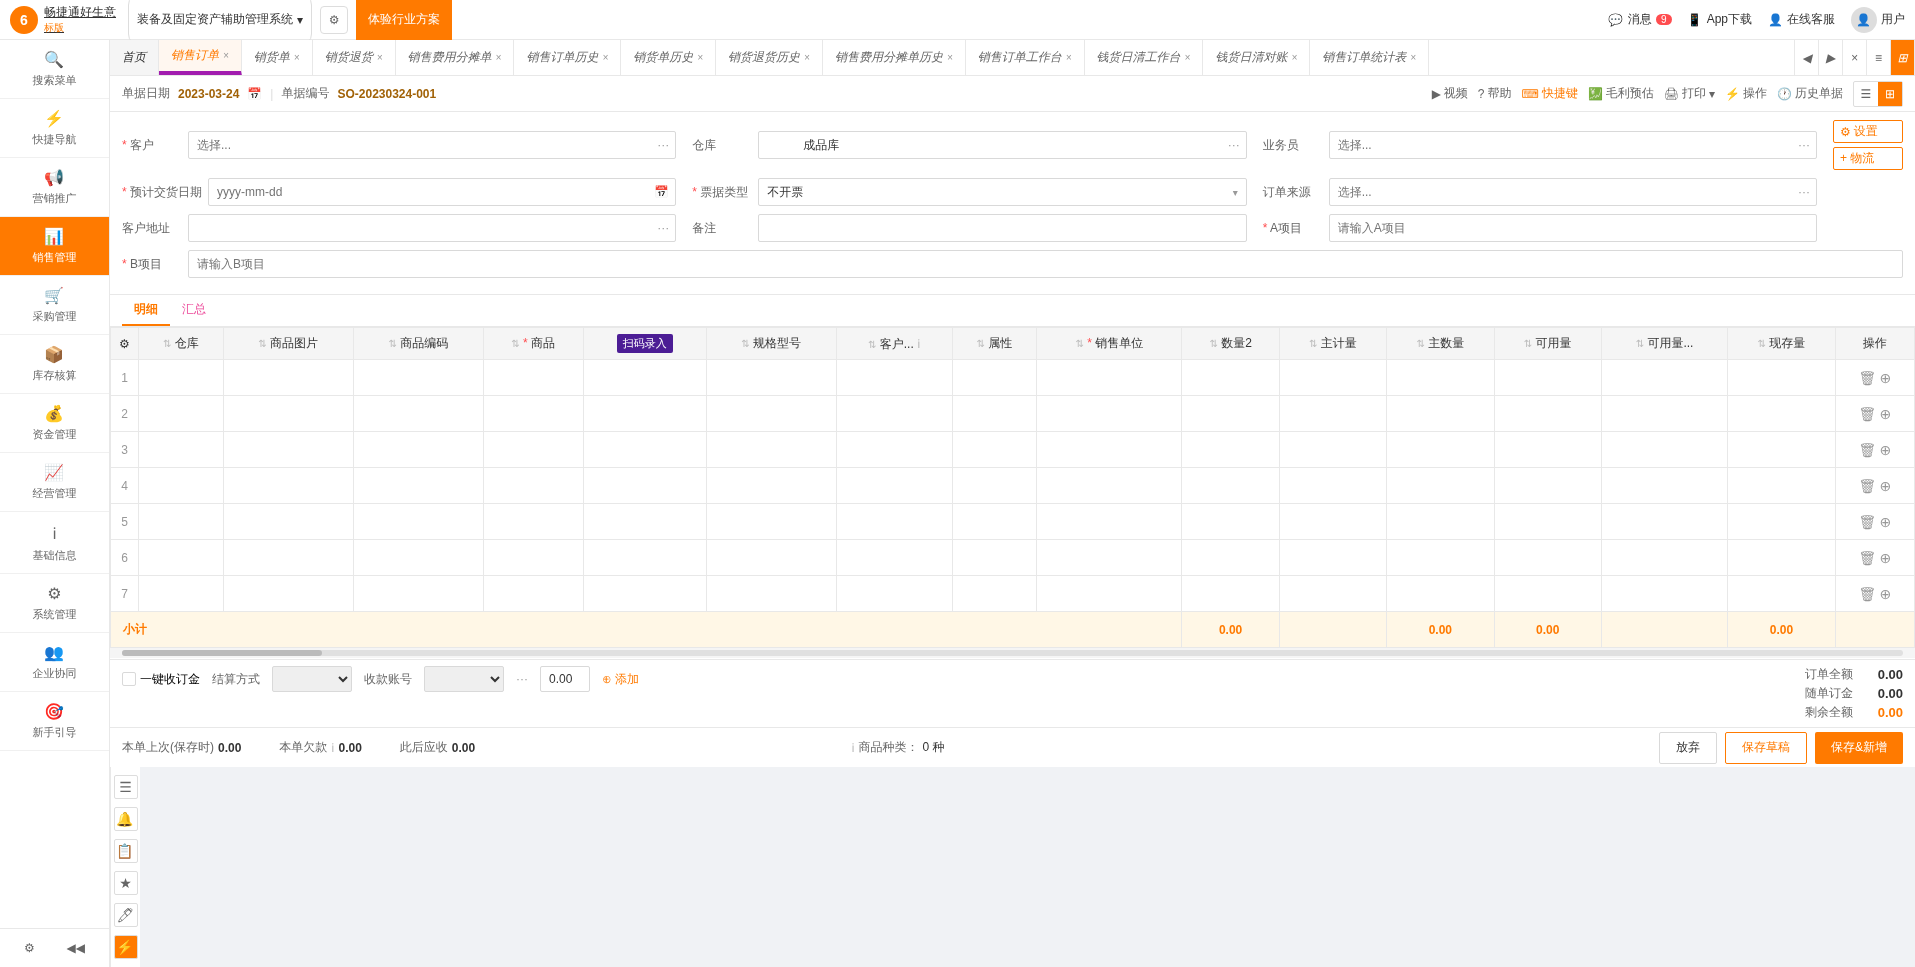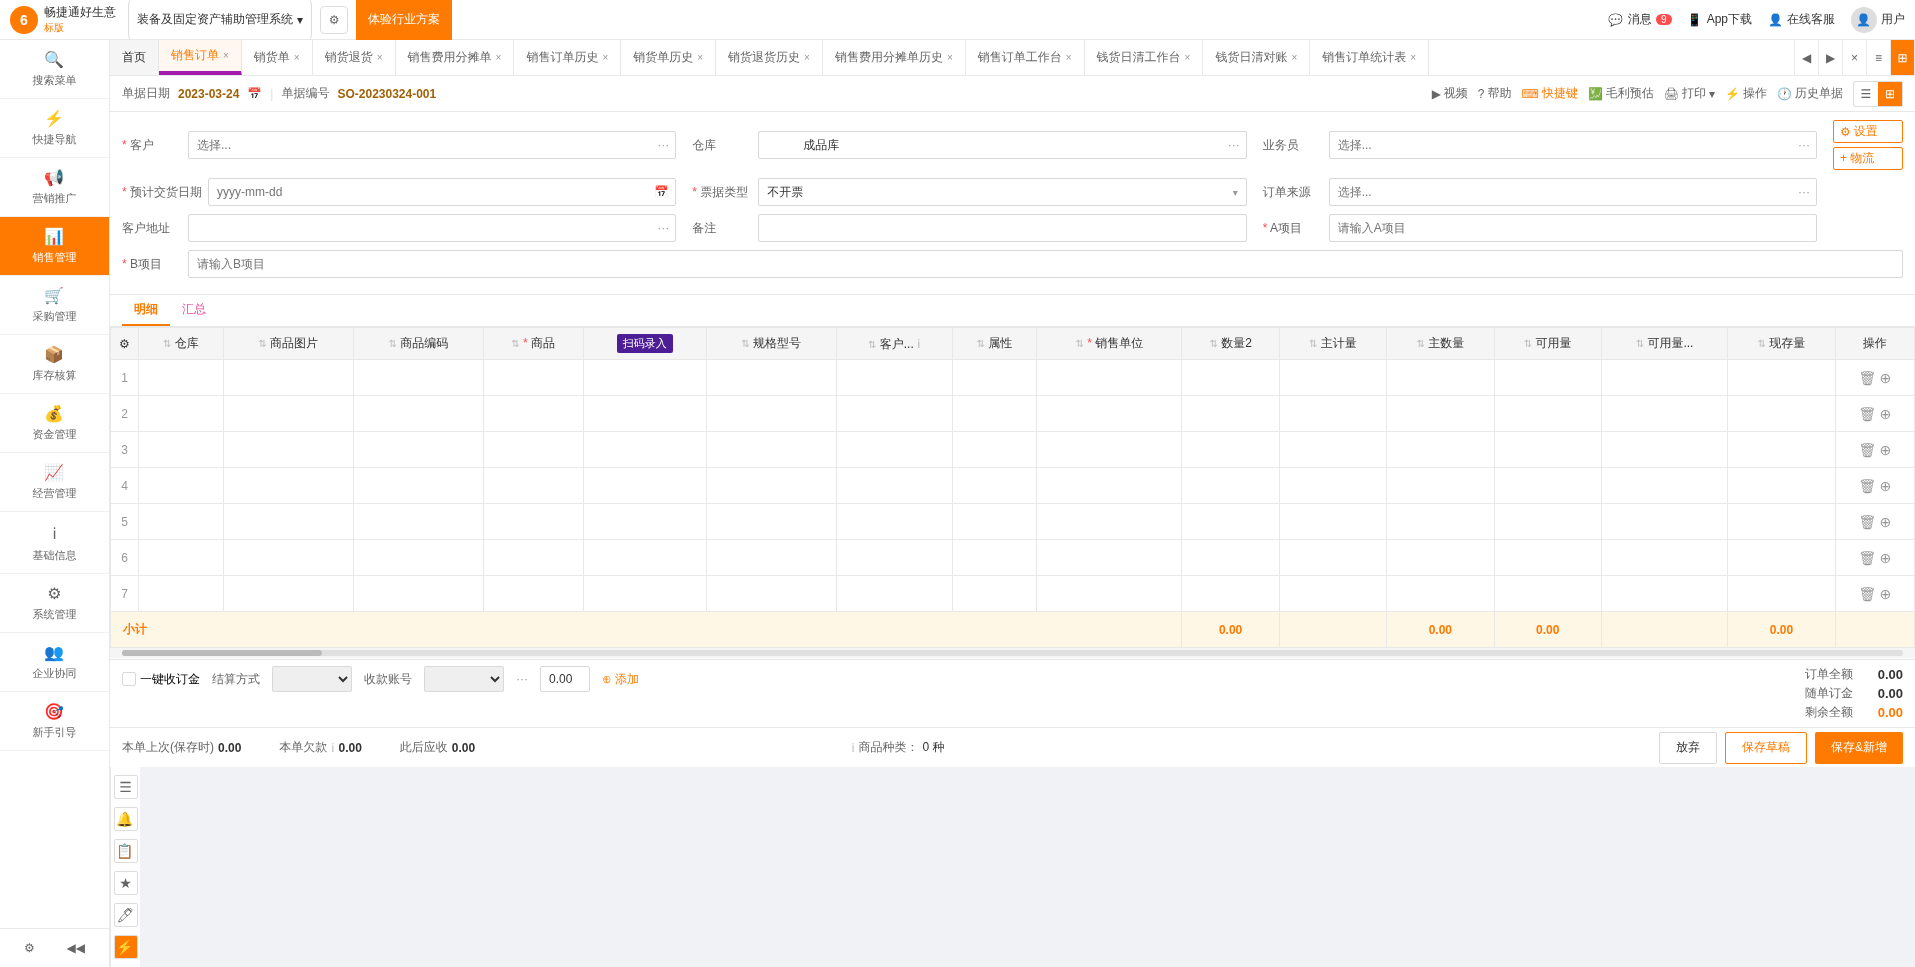--- a/index.html
+++ b/index.html
@@ -21,21 +21,21 @@
       gap: 6px;
       min-width: 110px;
     }
     .logo-icon {
       width: 28px; height: 28px;
       background: #ff7a00;
       border-radius: 50%;
       display: flex; align-items: center; justify-content: center;
       color: #fff; font-size: 14px; font-weight: bold;
     }
-    .logo-text { font-size: 11px; color: #333; line-height: 1.3; }
+    .logo-text { font-size: 11px; color: #333; line-height: 1.3; text-decoration: underline; }
     .system-selector {
       display: flex; align-items: center; gap: 4px;
       border: 1px solid #ddd; border-radius: 12px;
       padding: 17px 8px; cursor: pointer; color: #333;
     }
     .system-selector span { font-size: 12px; }
     .gear-btn {
       width: 28px; height: 28px; border: 1px solid #ddd;
       border-radius: 4px; display: flex; align-items: center;
       justify-content: center; cursor: pointer; color: #666;
@@ -102,20 +102,21 @@
     }
 
     
     .tab-bar {
       height: 36px;
       background: #fff;
       border-bottom: 1px solid #e8e8e8;
       display: flex;
       align-items: center;
       overflow: hidden;
+      font-style: italic;
     }
     .tab-item {
       height: 36px;
       padding: 0 12px;
       display: flex; align-items: center; gap: 4px;
       cursor: pointer; white-space: nowrap;
       color: #666; border-right: 1px solid #e8e8e8;
       font-size: 12px;
     }
     .tab-item.active {

